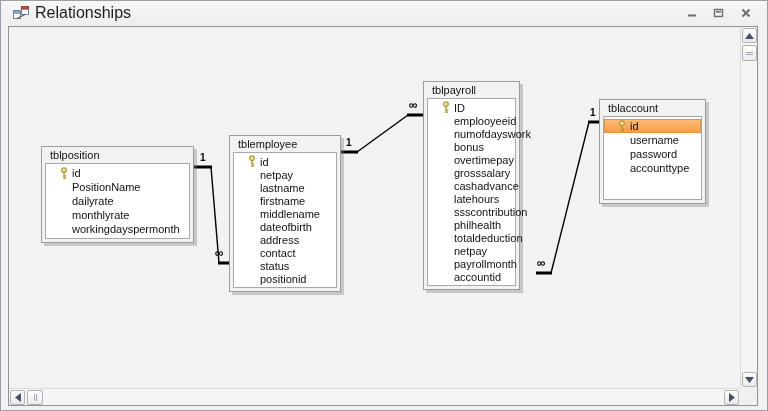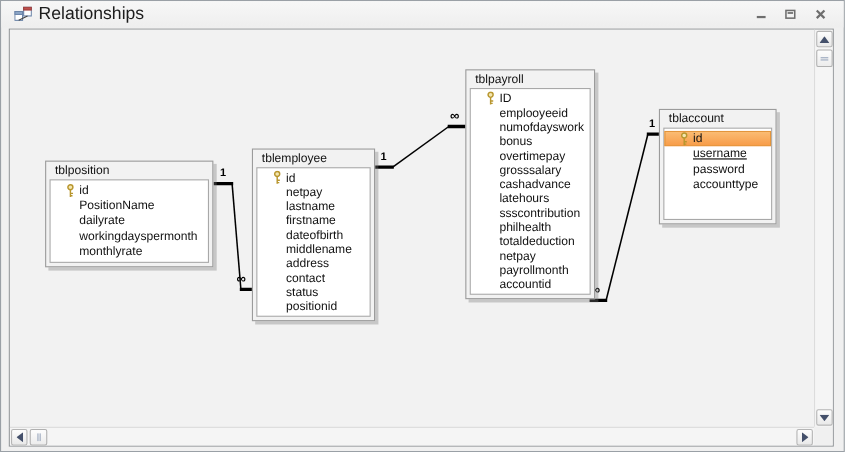--- a/index.html
+++ b/index.html
@@ -160,25 +160,25 @@
             <div class="field-row" style="height: 14px;">
               <span class="key-cell"></span>
               <span class="field-name">PositionName</span>
             </div>
             <div class="field-row" style="height: 14px;">
               <span class="key-cell"></span>
               <span class="field-name">dailyrate</span>
             </div>
             <div class="field-row" style="height: 14px;">
               <span class="key-cell"></span>
+              <span class="field-name">monthlyrate</span>
+            </div>
+            <div class="field-row" style="height: 14px;">
+              <span class="key-cell"></span>
               <span class="field-name">workingdayspermonth</span>
-            </div>
-            <div class="field-row" style="height: 14px;">
-              <span class="key-cell"></span>
-              <span class="field-name">monthlyrate</span>
             </div>
           </div>
         </div>
         <div class="table-box" style="left: 220px; top: 108px; width: 112px;">
           <div class="table-title">tblemployee</div>
           <div class="field-list">
             <div class="field-row" style="height: 13px;">
               <span class="key-cell">
                 <svg width="10" height="13" viewBox="0 0 10 13">
                   <circle cx="5" cy="3.2" r="2.3" fill="#f3e6b0" stroke="#b8962e" stroke-width="1.3"></circle>
@@ -194,45 +194,45 @@
             <div class="field-row" style="height: 13px;">
               <span class="key-cell"></span>
               <span class="field-name">lastname</span>
             </div>
             <div class="field-row" style="height: 13px;">
               <span class="key-cell"></span>
               <span class="field-name">firstname</span>
             </div>
             <div class="field-row" style="height: 13px;">
               <span class="key-cell"></span>
+              <span class="field-name">middlename</span>
+            </div>
+            <div class="field-row" style="height: 13px;">
+              <span class="key-cell"></span>
               <span class="field-name">dateofbirth</span>
-            </div>
-            <div class="field-row" style="height: 13px;">
-              <span class="key-cell"></span>
-              <span class="field-name">middlename</span>
             </div>
             <div class="field-row" style="height: 13px;">
               <span class="key-cell"></span>
               <span class="field-name">address</span>
             </div>
             <div class="field-row" style="height: 13px;">
               <span class="key-cell"></span>
               <span class="field-name">contact</span>
             </div>
             <div class="field-row" style="height: 13px;">
               <span class="key-cell"></span>
               <span class="field-name">status</span>
             </div>
             <div class="field-row" style="height: 13px;">
               <span class="key-cell"></span>
               <span class="field-name">positionid</span>
             </div>
           </div>
         </div>
-        <div class="table-box" style="left: 414px; top: 36px; width: 118px;">
+        <div class="table-box" style="left: 414px; top: 54px; width: 97px;">
           <div class="table-title">tblpayroll</div>
           <div class="field-list">
             <div class="field-row" style="height: 13px;">
               <span class="key-cell">
                 <svg width="10" height="13" viewBox="0 0 10 13">
                   <circle cx="5" cy="3.2" r="2.3" fill="#f3e6b0" stroke="#b8962e" stroke-width="1.3"></circle>
                   <path d="M5 5.6 V12 M5 8.8 h2.4 M5 11 h1.9" stroke="#b8962e" stroke-width="1.3" fill="none"></path>
                 </svg>
               </span>
               <span class="field-name">ID</span>
@@ -296,21 +296,21 @@
           <div class="field-list" style="min-height: 84px;">
             <div class="field-row selected" style="height: 14px;">
               <span class="key-cell">
                 <svg width="10" height="13" viewBox="0 0 10 13">
                   <circle cx="5" cy="3.2" r="2.3" fill="#f3e6b0" stroke="#b8962e" stroke-width="1.3"></circle>
                   <path d="M5 5.6 V12 M5 8.8 h2.4 M5 11 h1.9" stroke="#b8962e" stroke-width="1.3" fill="none"></path>
                 </svg>
               </span>
               <span class="field-name">id</span>
             </div>
-            <div class="field-row" style="height: 14px; text-decoration: underline;">
+            <div class="field-row" style="height: 14px;">
               <span class="key-cell"></span>
               <span class="field-name">username</span>
             </div>
             <div class="field-row" style="height: 14px;">
               <span class="key-cell"></span>
               <span class="field-name">password</span>
             </div>
             <div class="field-row" style="height: 14px;">
               <span class="key-cell"></span>
               <span class="field-name">accounttype</span>

